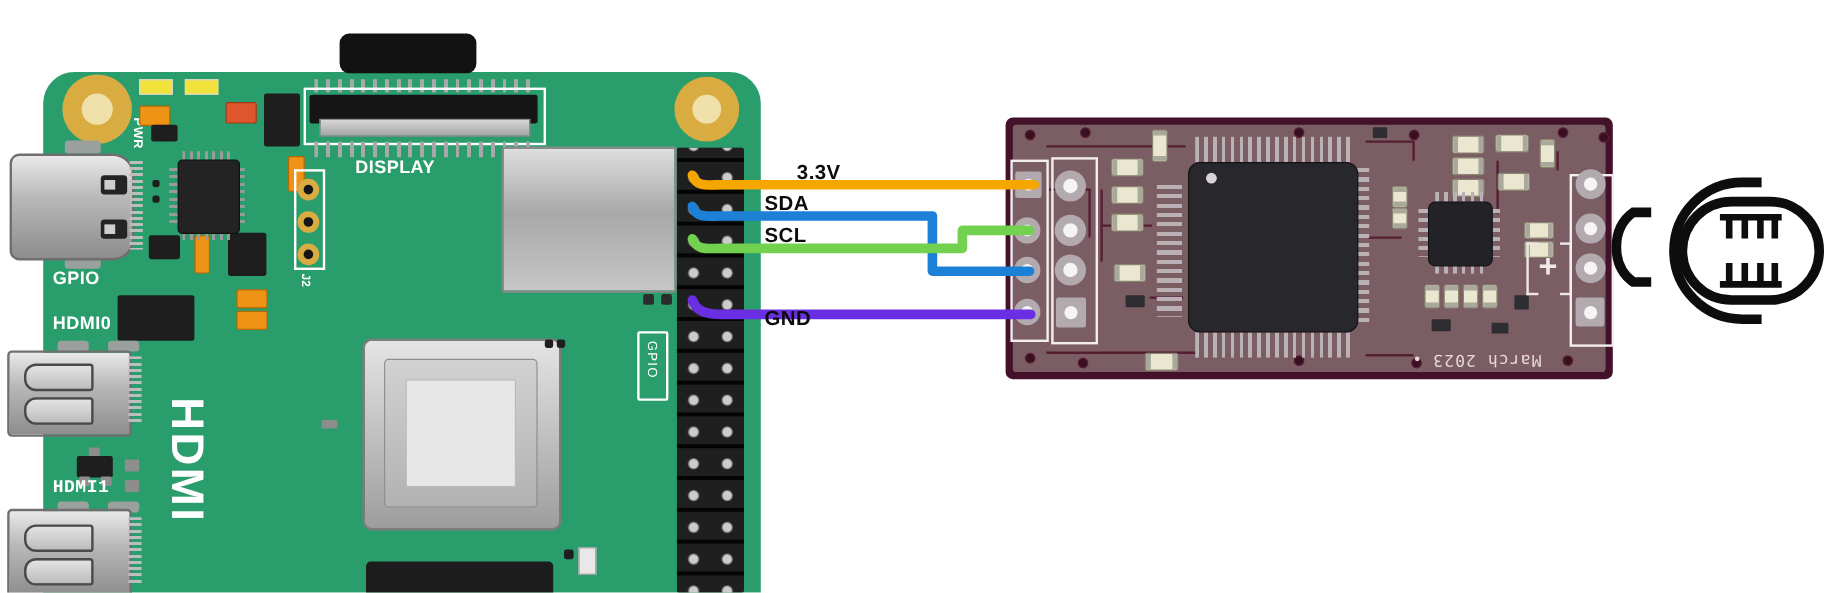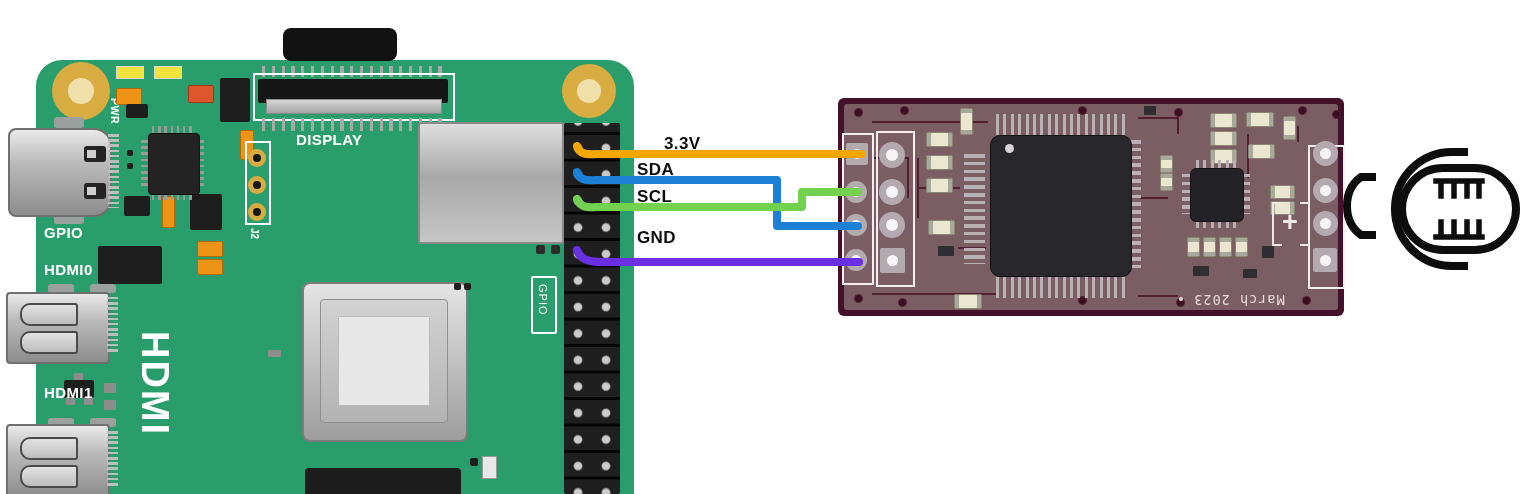--- a/index.html
+++ b/index.html
@@ -143,21 +143,21 @@
 
   <div class="vtext" style="left:176px;top:331px;font-size:38px;letter-spacing:2px;">HDMI</div>
 
   <div class="c graybit" style="left:74px;top:373px;width:9px;height:8px;"></div>
   <div class="c blackchip" style="left:64px;top:380px;width:30px;height:18px;"></div>
   <div class="c graybit" style="left:66px;top:397px;width:9px;height:8px;"></div>
   <div class="c graybit" style="left:84px;top:397px;width:9px;height:8px;"></div>
   <div class="c graybit" style="left:104px;top:383px;width:12px;height:10px;"></div>
   <div class="c graybit" style="left:104px;top:400px;width:12px;height:10px;"></div>
 
-  <div class="c pi-label" style="left:44px;top:384px;">HDMI1</div>
+  <div class="c pi-label" style="left:44px;top:398px;font-family:Liberation Mono, monospace;">HDMI1</div>
   <div class="c tab" style="left:48px;top:418px;width:26px;height:9px;"></div>
   <div class="c tab" style="left:90px;top:418px;width:26px;height:9px;"></div>
   <div class="c silver" style="left:6px;top:424px;width:100px;height:70px;border-radius:4px;"></div>
   <div class="c slot" style="left:20px;top:437px;width:54px;height:19px;"></div>
   <div class="c slot" style="left:20px;top:465px;width:54px;height:19px;"></div>
   <div class="c combs" style="left:107px;top:431px;width:11px;height:56px;"></div>
 
   <div class="c" style="left:418px;top:122px;width:142px;height:118px;border:2px solid #8a8a8a;border-radius:3px;background:linear-gradient(180deg,#dedede,#a8a8a8 45%,#c6c6c6);"></div>
 
   <div id="soc-outer" class="c"></div>
@@ -311,15 +311,15 @@
       <path stroke-width="8" d="M1464,152 H1452 A57,57 0 1 0 1452,266 H1464"></path>
       <rect x="1402" y="168" width="114" height="82" rx="41" ry="41" stroke-width="8"></rect>
       <path stroke-width="5.5" d="M1436,181 H1482 M1441,181 V196 M1454,181 V196 M1467,181 V196 M1479,181 V196"></path>
       <path stroke-width="5.5" d="M1436,237 H1482 M1441,237 V222 M1454,237 V222 M1467,237 V222 M1479,237 V222"></path>
     </g>
   </svg>
 
   <div class="wirelabel" style="left:664px;top:134px;">3.3V</div>
   <div class="wirelabel" style="left:637px;top:160px;">SDA</div>
   <div class="wirelabel" style="left:637px;top:187px;">SCL</div>
-  <div class="wirelabel" style="left:637px;top:228px;">GND</div>
+  <div class="wirelabel" style="left:637px;top:256px;">GND</div>
 
 </div>
 
 </body></html>

